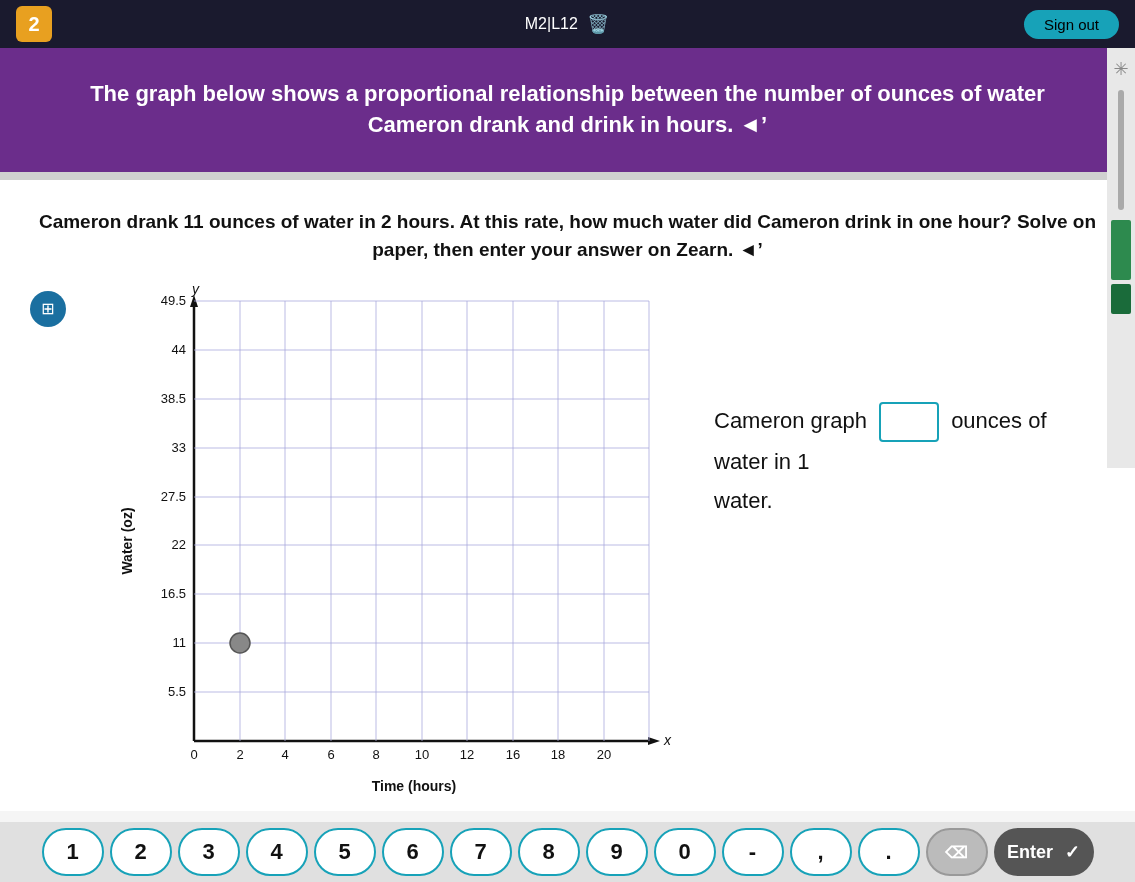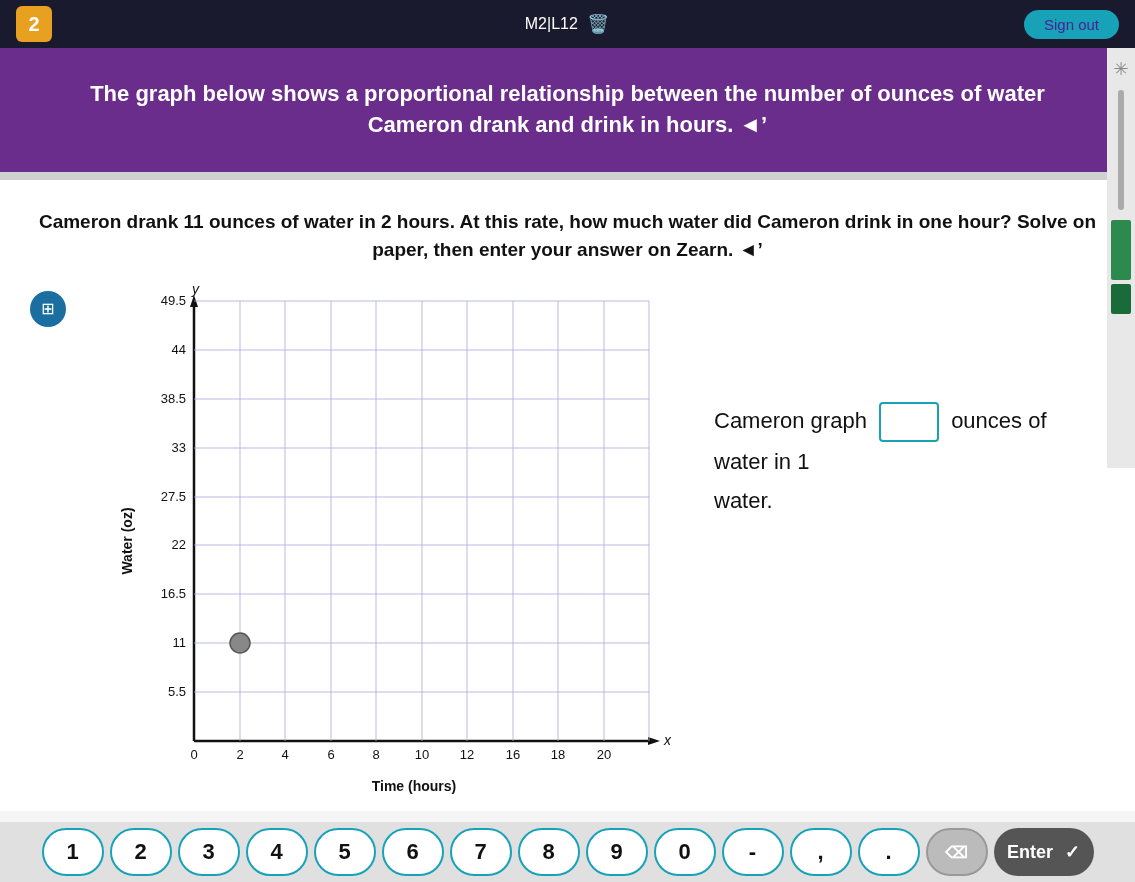--- a/index.html
+++ b/index.html
@@ -24,21 +24,21 @@
       font-size: 20px; font-weight: bold; color: white;
     }
     .header-center {
       position: absolute; left: 50%; transform: translateX(-50%);
       display: flex; align-items: center; gap: 10px;
       color: white; font-size: 16px; font-weight: 500;
     }
     .header-module { color: white; font-size: 16px; }
     .sign-out-btn {
       background: #17a2b8;
-      color: #4c1d95;
+      color: #000000;
       border: none;
       border-radius: 20px;
       padding: 6px 20px;
       font-size: 15px;
       cursor: pointer;
       font-weight: 500;
     }
 
     
     .purple-banner {

